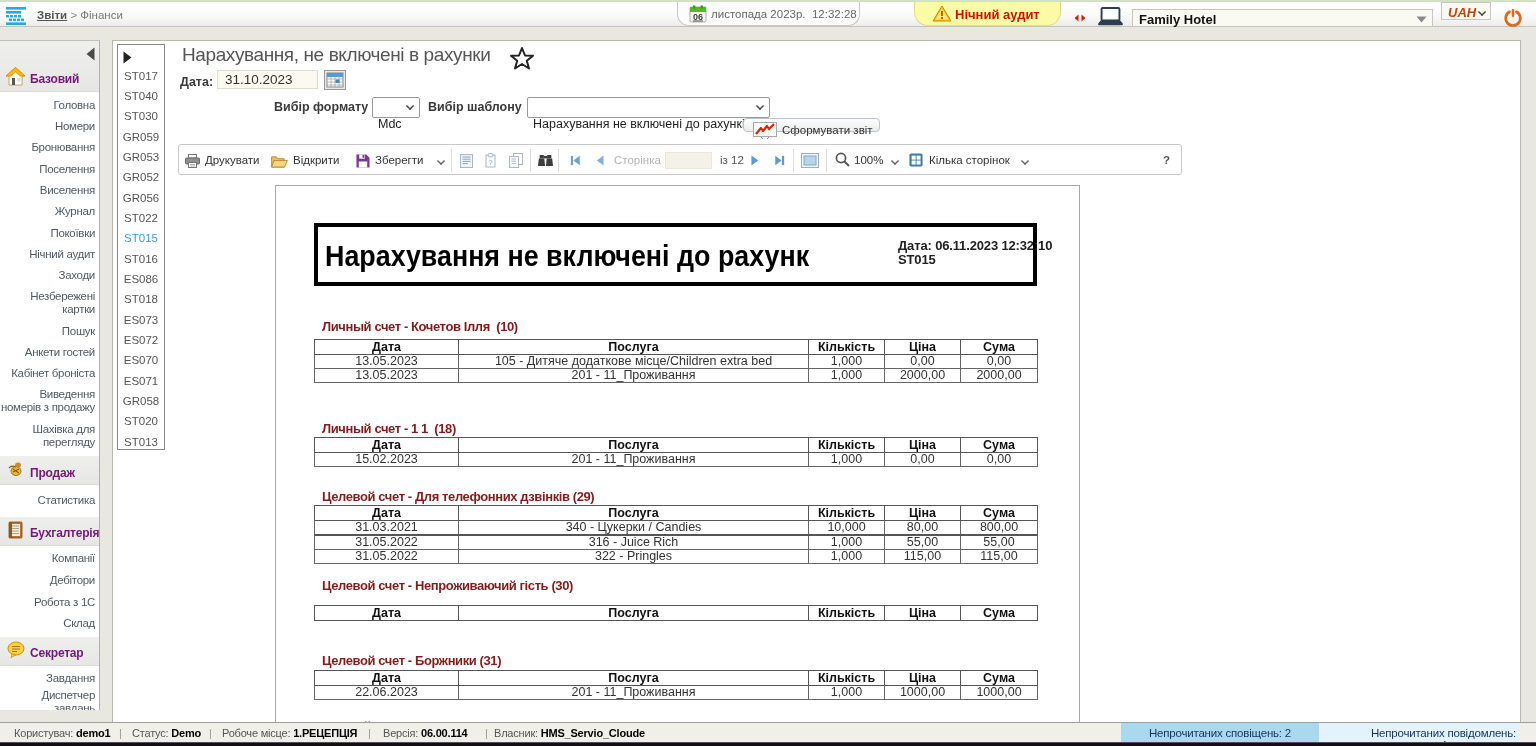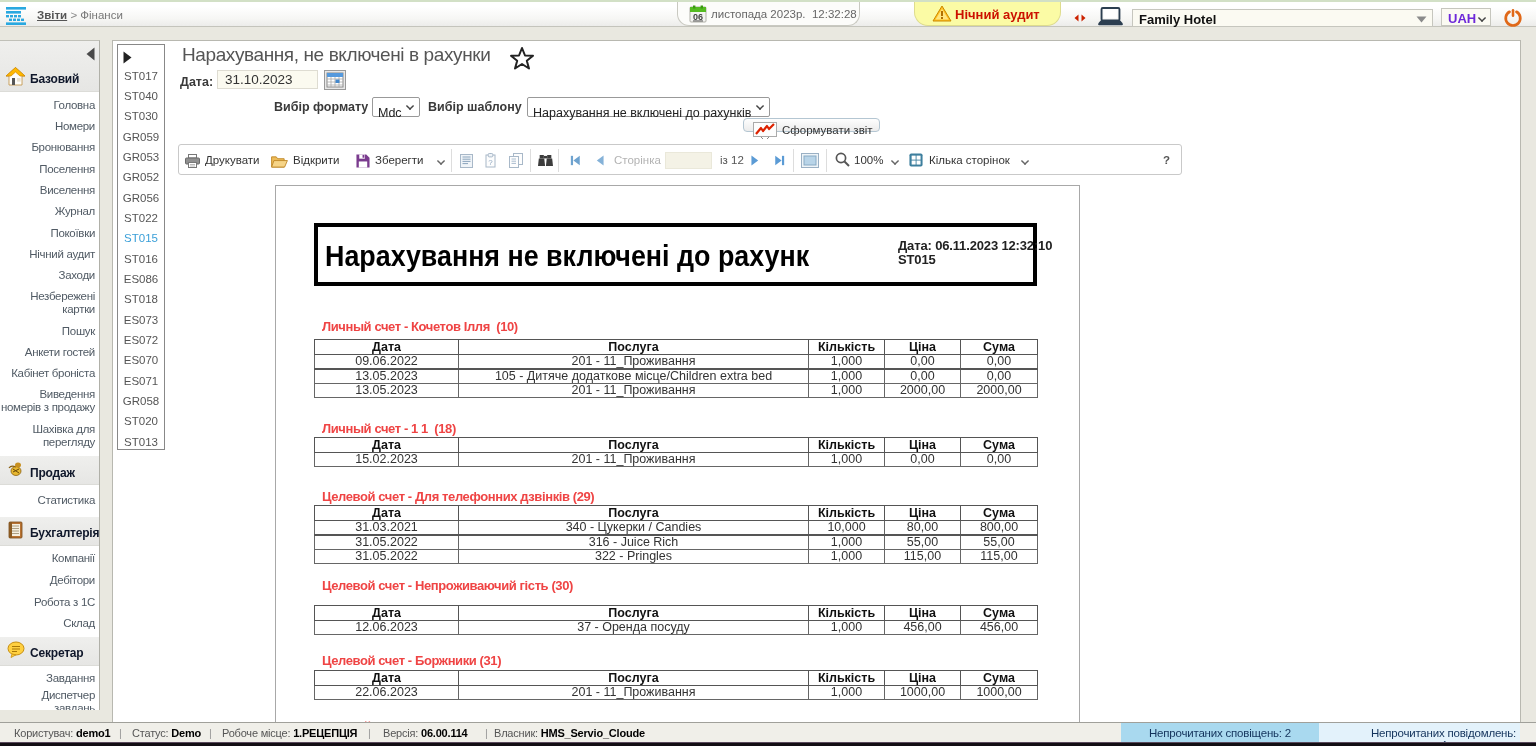--- a/index.html
+++ b/index.html
@@ -16,46 +16,46 @@
 .crumb b { color:#555; text-decoration:underline; }
 #datetab { position:absolute; left:677px; top:0; width:183px; height:24px;
   background:#fcfcfa; border:1px solid #c9c9c1; border-top:none; border-radius:0 0 12px 12px; }
 #datetab .dtxt { position:absolute; left:33px; top:6px; font-size:11.5px; color:#666; white-space:nowrap; }
 #yellowtab { position:absolute; left:914px; top:0; width:147px; height:24px;
   background:#fbfba5; border:1px solid #dedc8e; border-top:none; border-radius:0 0 14px 14px; }
 #yellowtab .ytxt { position:absolute; left:40px; top:5px; font-size:13px; font-weight:bold; color:#cc1100; }
 #famsel { position:absolute; left:1132px; top:7px; width:301px; height:18px;
   background:#fbfaf2; border:1px solid #c6c6be; }
 #famsel .ftxt { position:absolute; left:6px; top:2px; font-size:13px; font-weight:bold; color:#111; }
-#uahsel { position:absolute; left:1441px; top:6px; width:50px; height:18px;
-  background:#fbfaf2; border:1px solid #c6c6be; font-size:13px; font-weight:bold; color:#6d28d9;
-  text-align:left; padding:2px 0 0 6px; }
+#uahsel { position:absolute; left:1441px; top:0; width:50px; height:18px;
+  background:#fbfaf2; border:1px solid #c6c6be; font-size:13px; font-weight:bold; color:#c2410c;
+  text-align:left; padding:2px 0 0 6px;font-style:italic; }
 
 
 #sidebar { position:absolute; left:0; top:40px; width:100px; height:670px;
   background:#fff; border-top:1px solid #c0c0b8; border-right:1px solid #b0b0a8; overflow:hidden; }
 .sband { position:absolute; left:0; width:99px; background:linear-gradient(#efefed,#e6e6e4); border-bottom:1px solid #dcdcd8; }
-.shead { position:absolute; left:30px; font-size:12px; font-weight:bold; color:#0f172a; letter-spacing:-0.2px; }
+.shead { position:absolute; left:30px; font-size:12px; font-weight:bold; color:#701a75; letter-spacing:-0.2px; }
 .sitem { position:absolute; right:4px; font-size:11.5px; color:#505a64; white-space:nowrap; text-align:right; letter-spacing:-0.3px; }
 
 
 #codes { position:absolute; left:117px; top:44px; width:48px; height:406px;
   background:#fff; border:1px solid #888; z-index:5; }
 .code { position:absolute; left:0; width:46px; text-align:center; font-size:11.5px; color:#555; }
 
 
 #main { position:absolute; left:112px; top:40px; width:1409px; height:683px;
   background:#fff; border:1px solid #b8b8b0; border-bottom:none; }
 
 #pgtitle { position:absolute; left:69px; top:3px; font-size:19px; color:#555; letter-spacing:-0.4px; white-space:nowrap; }
 .blbl { font-weight:bold; font-size:12.5px; color:#3a3a3a; position:absolute; }
 #dateinput { position:absolute; left:104px; top:29px; width:101px; height:19px;
   background:#fbfaf0; border:1px solid #dedcd2; font-size:13.5px; color:#333; padding:1px 0 0 7px; }
 .sel { position:absolute; height:20px; background:#fff; border:1px solid #999; border-radius:2px;
-  font-size:12.5px; color:#222; padding:8px 0 0 5px; white-space:nowrap; }
+  font-size:12.5px; color:#222; padding:19px 0 0 5px; white-space:nowrap; }
 .chev { display:inline-block; width:8px; height:8px; border-right:2px solid #444; border-bottom:2px solid #444;
   transform:rotate(45deg) scale(0.72); position:absolute; top:4px; }
 #genbtn { position:absolute; left:630px; top:77px; width:137px; height:14px;
   background:linear-gradient(#fefefe,#ececec); border:1px solid #b4c6d2; border-radius:4px; }
 #genbtn span { position:absolute; left:38px; top:5px; font-size:11.5px; color:#333; white-space:nowrap; }
 
 
 #toolbar { position:absolute; left:65px; top:103px; width:1004px; height:31px;
   background:#fff; border:1px solid #c9c9c9; border-radius:3px; }
 .titem { position:absolute; top:9px; font-size:11.5px; color:#333; white-space:nowrap; }
@@ -63,21 +63,21 @@
 .gray { color:#b3b3b3; }
 #pginput { position:absolute; left:486px; top:7px; width:47px; height:17px; background:#f4f2e6; border:1px solid #eae8da; }
 
 
 #page { position:absolute; left:162px; top:144px; width:805px; height:540px;
   background:#fff; border:1px solid #a8a8a8; border-bottom:none; }
 
 #blackbox { position:absolute; left:38px; top:37px; width:723px; height:63px; border:4px solid #000; }
 #blackbox .rtitle { position:absolute; left:7px; top:12px; font-size:30px; font-weight:bold; color:#000; white-space:nowrap; transform:scaleX(0.895); transform-origin:0 0; }
 #blackbox .rmeta { position:absolute; left:580px; top:12px; font-size:13px; font-weight:bold; color:#222; line-height:14px; white-space:nowrap; letter-spacing:-0.15px; }
-.rsect { position:absolute; left:46px; font-size:13px; font-weight:bold; color:#ef4444; white-space:nowrap; letter-spacing:-0.4px; }
+.rsect { position:absolute; left:46px; font-size:13px; font-weight:bold; color:#7f1d1d; white-space:nowrap; letter-spacing:-0.4px; }
 table.rt { position:absolute; left:38px; border-collapse:collapse; table-layout:fixed; width:723px; }
 table.rt col.c1 { width:144px; } table.rt col.c2 { width:350px; }
 table.rt col.c3 { width:76px; } table.rt col.c4 { width:76px; } table.rt col.c5 { width:77px; }
 table.rt th { border:1px solid #555; font-size:12.5px; font-weight:bold; color:#111; height:14px; line-height:14px; padding:0; text-align:center; }
 table.rt td { border-left:1px solid #666; border-right:1px solid #666; border-top:1px solid #999; border-bottom:1px solid #666;
   font-size:12.5px; color:#333; height:13.5px; line-height:13px; padding:0; text-align:center; white-space:nowrap; overflow:hidden; }
 table.rt tr.thick td { border-bottom:2px solid #555; height:12.5px; }
 
 
 #statusbar { position:absolute; left:0; top:722px; width:1536px; height:20px;
@@ -367,27 +367,20 @@
             <col class="c5">
           </colgroup>
         <tbody>
             <tr>
               <th>Дата</th>
               <th>Послуга</th>
               <th>Кількість</th>
               <th>Ціна</th>
               <th>Сума</th>
             </tr>
-        <tr class="thick">
-              <td>09.06.2022</td>
-              <td>201 - 11_Проживання</td>
-              <td>1,000</td>
-              <td>0,00</td>
-              <td>0,00</td>
-            </tr>
         <tr>
               <td>13.05.2023</td>
               <td>105 - Дитяче додаткове місце/Children extra bed</td>
               <td>1,000</td>
               <td>0,00</td>
               <td>0,00</td>
             </tr>
         <tr>
               <td>13.05.2023</td>
               <td>201 - 11_Проживання</td>
@@ -473,27 +466,20 @@
             <col class="c5">
           </colgroup>
         <tbody>
             <tr>
               <th>Дата</th>
               <th>Послуга</th>
               <th>Кількість</th>
               <th>Ціна</th>
               <th>Сума</th>
             </tr>
-        <tr>
-              <td>12.06.2023</td>
-              <td>37 - Оренда посуду</td>
-              <td>1,000</td>
-              <td>456,00</td>
-              <td>456,00</td>
-            </tr>
       </tbody>
         </table>
       <div class="rsect" style="top:467px;">Целевой счет - Боржники (31)</div>
       <table class="rt" style="top:484px;">
         <colgroup>
             <col class="c1">
             <col class="c2">
             <col class="c3">
             <col class="c4">
             <col class="c5">

